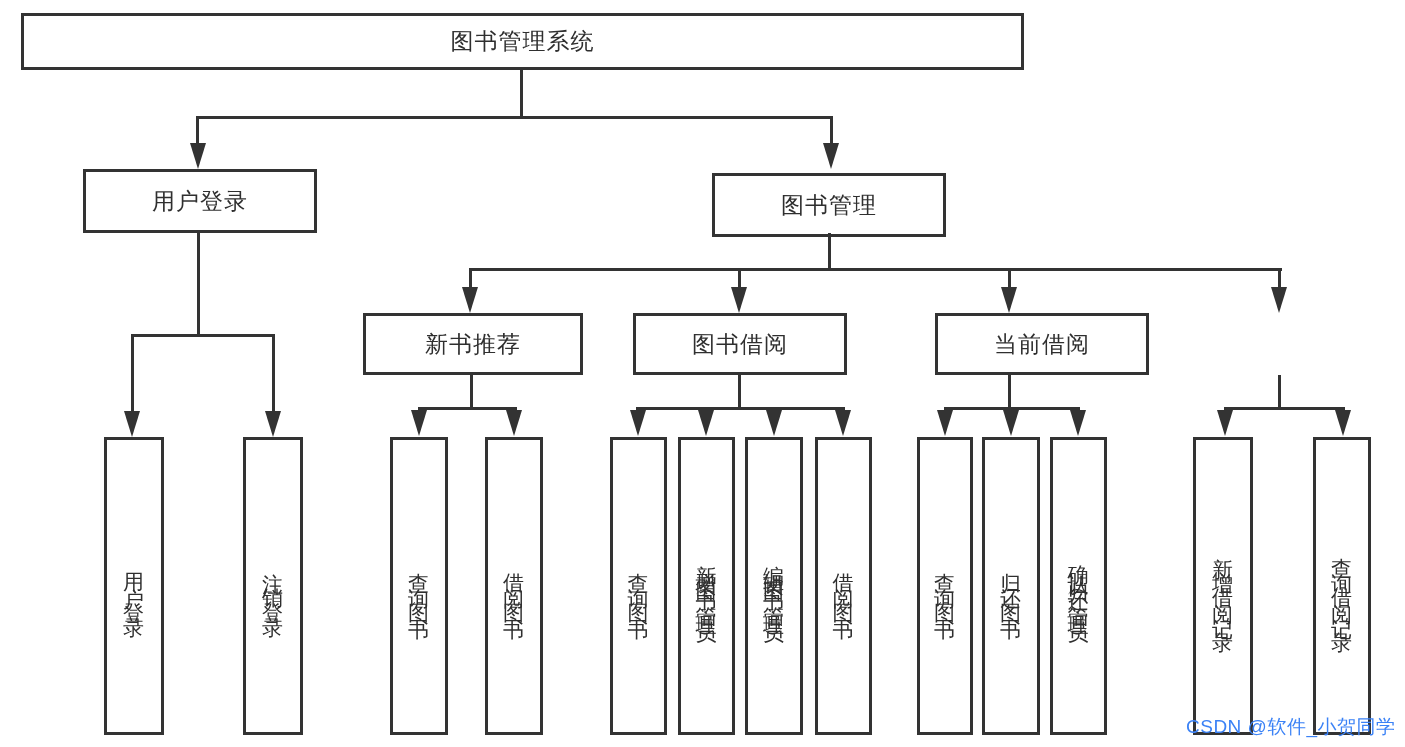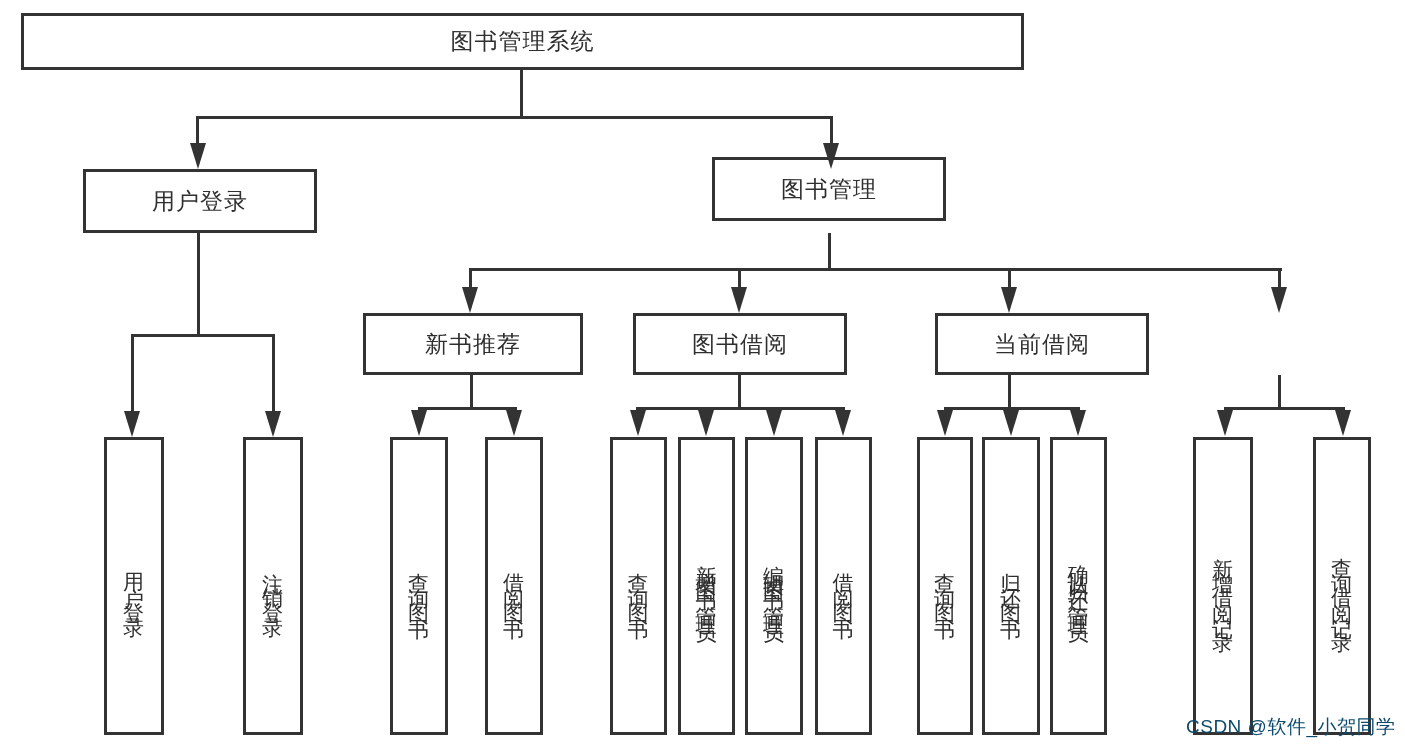--- a/index.html
+++ b/index.html
@@ -10,32 +10,32 @@
         font-size:23px;color:#2f2f2f;letter-spacing:1px;white-space:nowrap;text-align:center;}
   .vbox{position:absolute;box-sizing:border-box;border:3px solid #333;background:#fff;
         display:flex;align-items:center;justify-content:center;overflow:hidden;
         top:437px;height:298px;}
   .vbox span{writing-mode:vertical-rl;text-orientation:mixed;font-size:21px;
         letter-spacing:0.72em;line-height:1;color:#2f2f2f;}
   .vbox.long span{letter-spacing:0.4em;}
   .line{position:absolute;background:#333;}
   .arr{position:absolute;width:0;height:0;border-left:8px solid transparent;
        border-right:8px solid transparent;border-top:26px solid #333;}
-  .watermark{position:absolute;left:1186px;top:714px;font-size:19px;color:#0c4a6e;
+  .watermark{position:absolute;left:1186px;top:714px;font-size:19px;color:#3b82f6;
        letter-spacing:0.5px;white-space:nowrap;}
 </style>
 </head>
 <body>
 
 <div class="canvas">
 
   <div class="hbox" style="left:21px;top:13px;width:1003px;height:57px;">图书管理系统</div>
 
   <div class="hbox" style="left:83px;top:169px;width:234px;height:64px;">用户登录</div>
-  <div class="hbox" style="left:712px;top:157px;width:234px;height:64px;">图书管理</div>
+  <div class="hbox" style="left:712px;top:173px;width:234px;height:64px;">图书管理</div>
 
   <div class="hbox" style="left:633px;top:313px;width:214px;height:62px;">图书借阅</div>
   <div class="hbox" style="left:363px;top:313px;width:220px;height:62px;">新书推荐</div>
   <div class="hbox" style="left:935px;top:313px;width:214px;height:62px;">当前借阅</div>
 
   <div class="vbox" style="left:104px;width:60px;">
       <span>用户登录</span>
     </div>
   <div class="vbox" style="left:243px;width:60px;">
       <span>注销登录</span>

